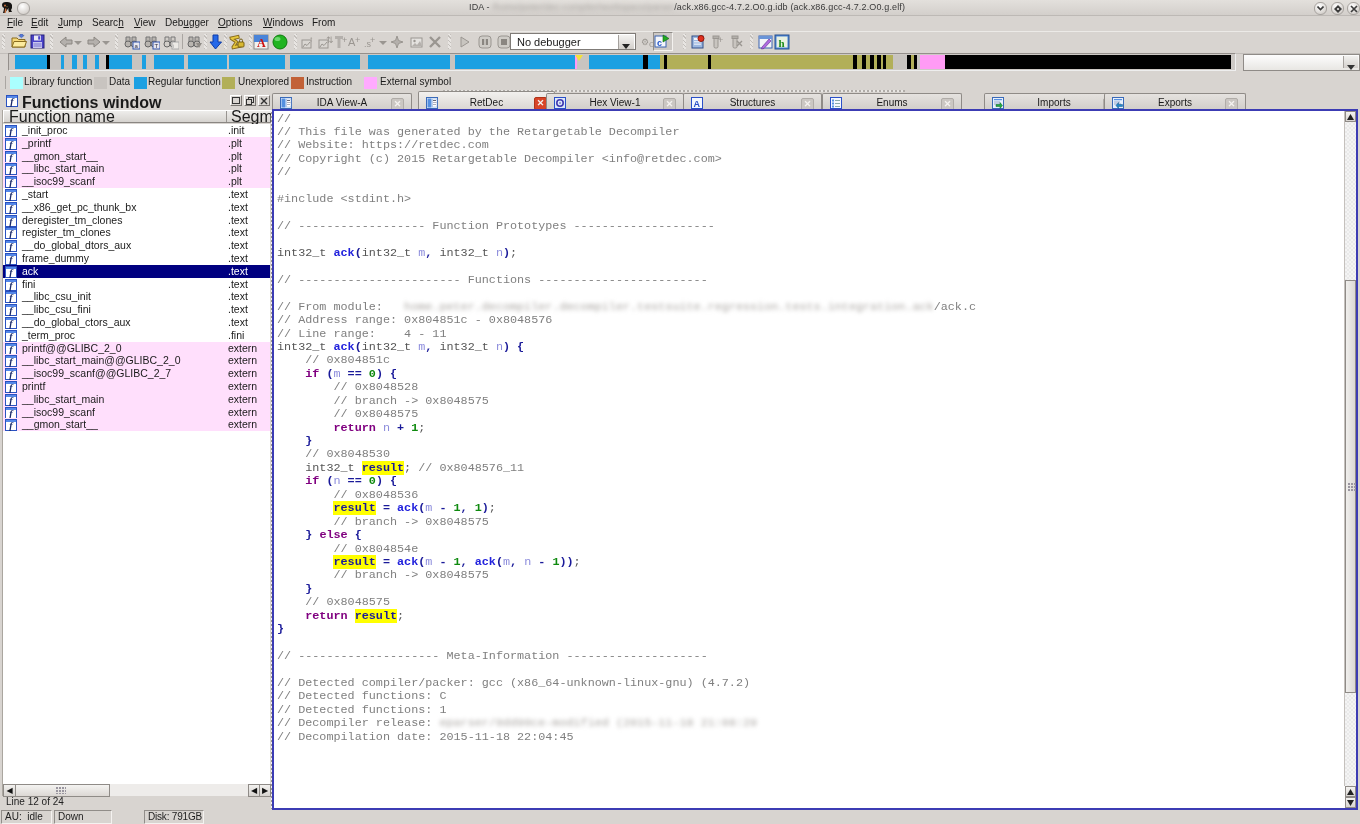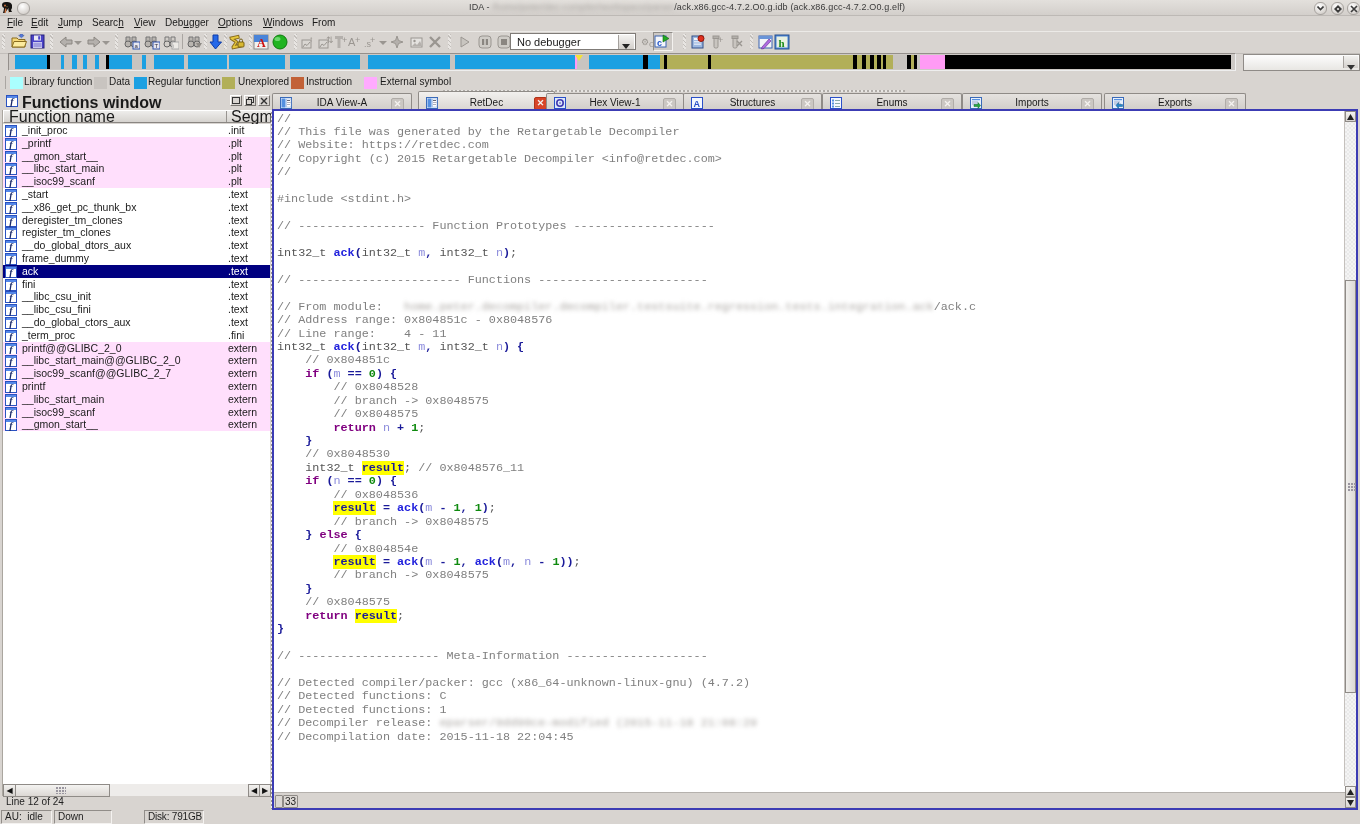--- a/index.html
+++ b/index.html
@@ -587,21 +587,21 @@
           <rect x="5" y="3" width="5" height="1" fill="#8aa"></rect>
           <rect x="2" y="5.5" width="2" height="2" fill="#5590e0"></rect>
           <rect x="5" y="6" width="5" height="1" fill="#8aa"></rect>
           <rect x="2" y="8.5" width="2" height="2" fill="#5590e0"></rect>
           <rect x="5" y="9" width="5" height="1" fill="#8aa"></rect>
         </svg>
         <span class="cap">Enums</span>
       </span>
       <span class="tx">✕</span>
     </div>
-    <div class="tab " style="left:690px;width:138px;">
+    <div class="tab " style="left:712px;width:138px;">
   <span class="grp">
         <svg class="tabicon" viewBox="0 0 12 12">
           <rect x="0.5" y="0.5" width="11" height="11" fill="#e8f0fc" stroke="#3a6ab8"></rect>
           <rect x="2" y="2" width="8" height="1.2" fill="#5590e0"></rect>
           <rect x="2" y="4.5" width="6" height="1" fill="#99aacc"></rect>
           <rect x="2" y="6.5" width="7" height="1" fill="#99aacc"></rect>
           <path d="M4 11 L8 11 L8 9 L10.5 12 L8 15 L8 13 L4 13 Z" fill="#22aa44" stroke="#116622" stroke-width="0.5" transform="translate(0,-3.5)"></path>
         </svg>
         <span class="cap">Imports</span>
       </span>
@@ -683,17 +683,13 @@
       </svg>
     </div>
 <div class="varrow" style="top:686px;">
       <svg width="7" height="6">
         <path d="M0 0 L7 0 L3.5 6 Z" fill="#222"></path>
       </svg>
     </div>
 <div id="vthumb">
       <div style="position:absolute;left:2px;top:202px;width:8px;height:9px;background-image:repeating-radial-gradient(circle at 1px 1px,#9a96a0 0 0.8px,transparent 1px 3px);background-size:3px 3px;"></div>
     </div>
-<div id="codestatus">
-  <div style="position:absolute;left:1px;top:2px;width:6px;height:11px;border:1px solid #8f8b87;border-radius:1px;background:#dbd7d3;"></div>
-  <div style="position:absolute;left:9px;top:2px;width:13px;height:11px;border:1px solid #8f8b87;border-radius:1px;background:#dbd7d3;font-size:10px;line-height:11px;text-align:center;color:#222;">33</div>
 </div>
-</div>
 
 </body></html>

